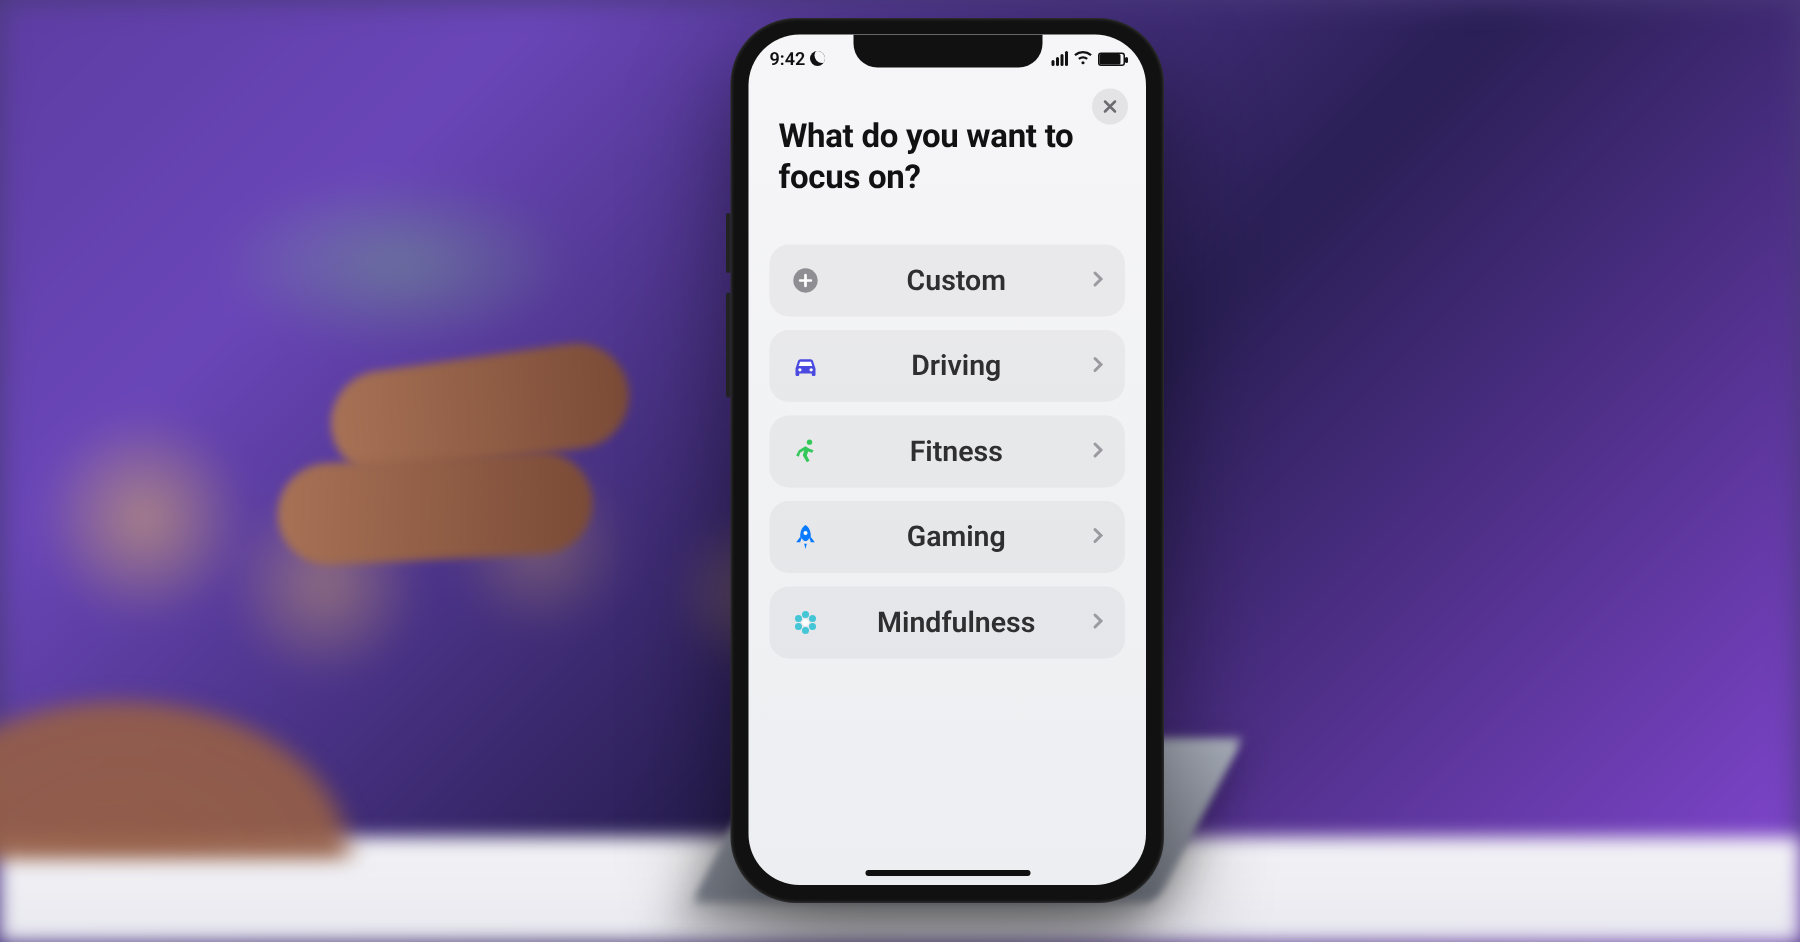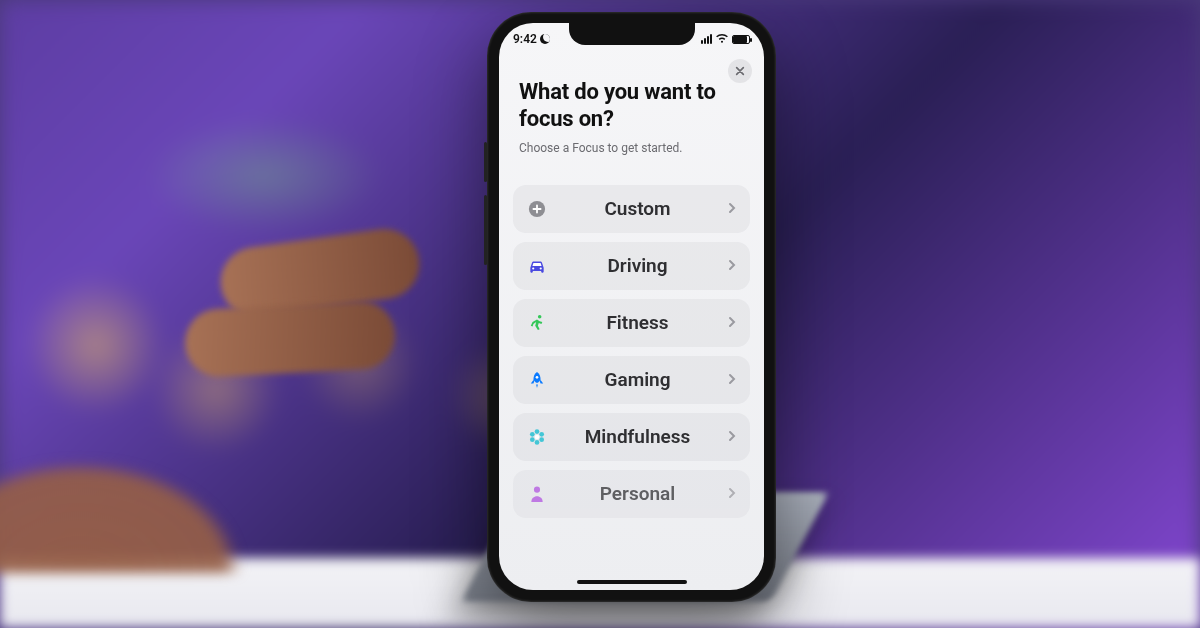--- a/index.html
+++ b/index.html
@@ -157,21 +157,20 @@
     </div>
 
     <div class="sheet-close">
       <svg viewBox="0 0 12 12">
           <path stroke="#6b6b70" stroke-width="2" stroke-linecap="round" d="M2 2l8 8M10 2l-8 8"></path>
         </svg>
     </div>
 
     <div class="head">
       <div class="title">What do you want to focus on?</div>
-      <div class="sub">Choose a Focus to get started.</div>
     </div>
 
     <div class="list">
 
       <div class="item">
         <span class="lead">
           <svg width="18" height="18" viewBox="0 0 20 20">
               <circle cx="10" cy="10" r="9" fill="#8e8e93"></circle>
               <path stroke="#fff" stroke-width="2" stroke-linecap="round" d="M10 6v8M6 10h8"></path>
             </svg>
@@ -247,32 +246,18 @@
             </svg>
         </span>
         <span class="lbl">Mindfulness</span>
         <span class="chev">
           <svg width="8" height="12" viewBox="0 0 8 12">
               <path fill="none" stroke="#9a9aa0" stroke-width="2" stroke-linecap="round" d="M2 2l4 4-4 4"></path>
             </svg>
         </span>
       </div>
 
-      <div class="item fade">
-        <span class="lead">
-          <svg width="14" height="18" viewBox="0 0 16 20">
-              <circle cx="8" cy="5" r="3.5" fill="#af52de"></circle>
-              <path fill="#af52de" d="M1.5 19c0-4 3-6.5 6.5-6.5S14.5 15 14.5 19z"></path>
-            </svg>
-        </span>
-        <span class="lbl">Personal</span>
-        <span class="chev">
-          <svg width="8" height="12" viewBox="0 0 8 12">
-              <path fill="none" stroke="#9a9aa0" stroke-width="2" stroke-linecap="round" d="M2 2l4 4-4 4"></path>
-            </svg>
-        </span>
-      </div>
 
     </div>
 
     <div class="homebar"></div>
   </div>
 </div>
 
 </body></html>

